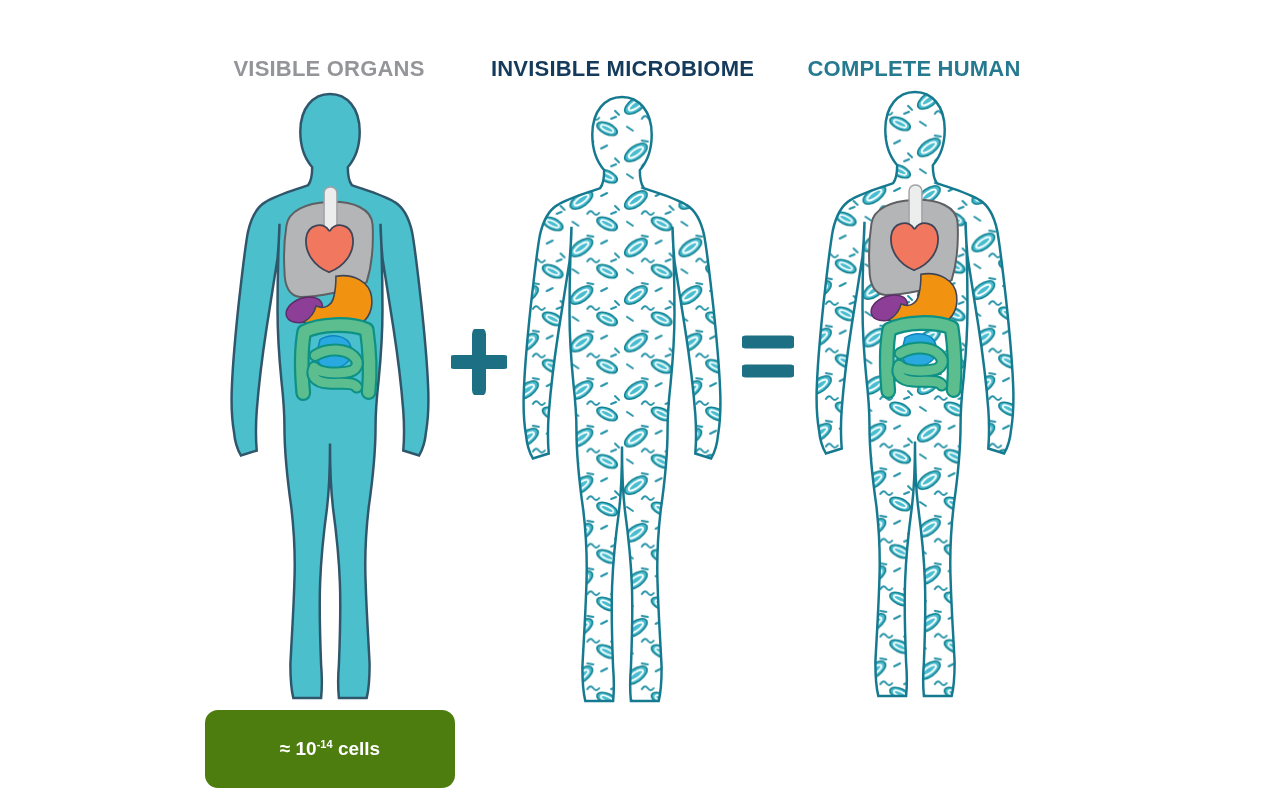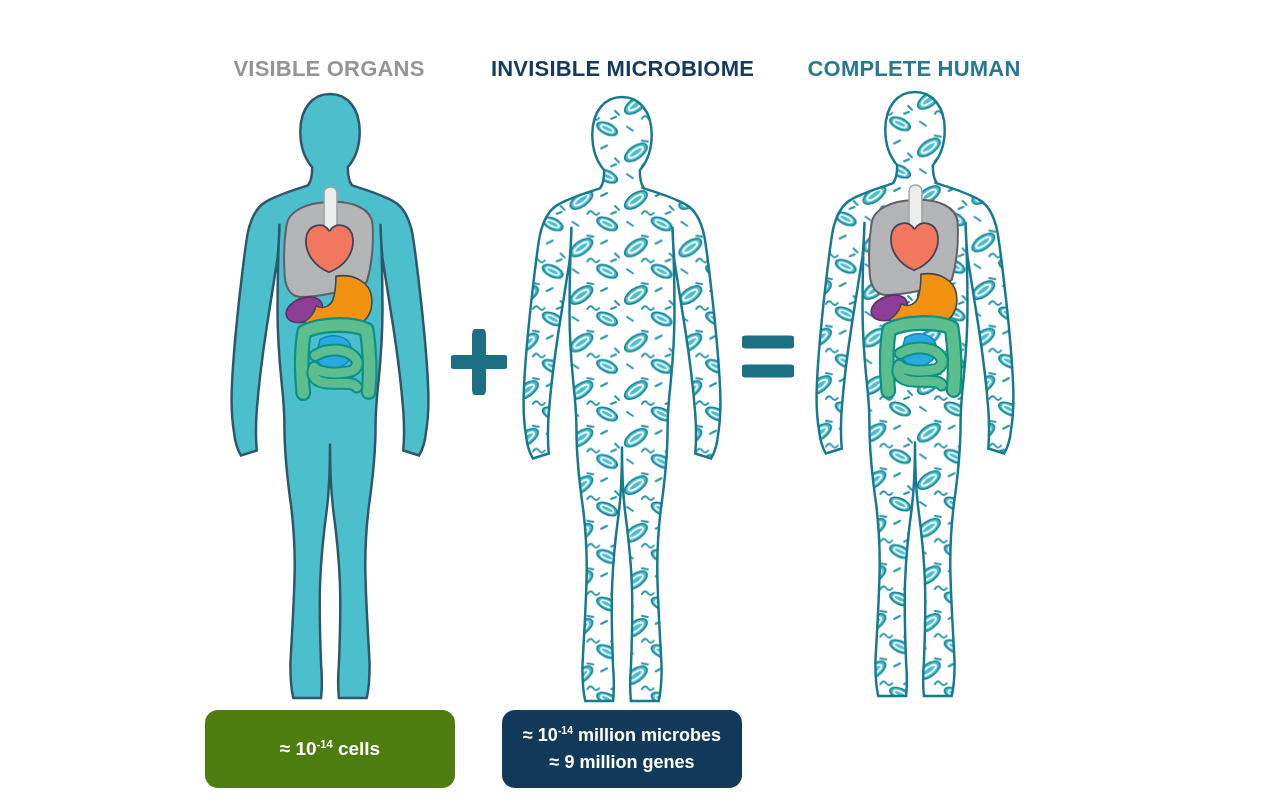--- a/index.html
+++ b/index.html
@@ -108,19 +108,15 @@
     <use href="#bodyShape" fill="#ffffff"></use>
     <use href="#bodyShape" fill="url(#microbePattern)"></use>
     <use href="#bodyShape" fill="none" stroke="#15798f" stroke-width="2.5"></use>
     <use href="#organsG"></use>
   </svg>
 
   <div class="stat-box box-1">
     <div><span>≈ 10</span><sup>-14</sup><span> cells</span></div>
   </div>
 
-  <div class="stat-box box-2">
-    <div><span>≈ 10</span><sup>-14</sup><span> million microbes</span></div>
-    <div>≈ 9 million genes</div>
-  </div>
 
 
 </div>
 
 </body></html>

